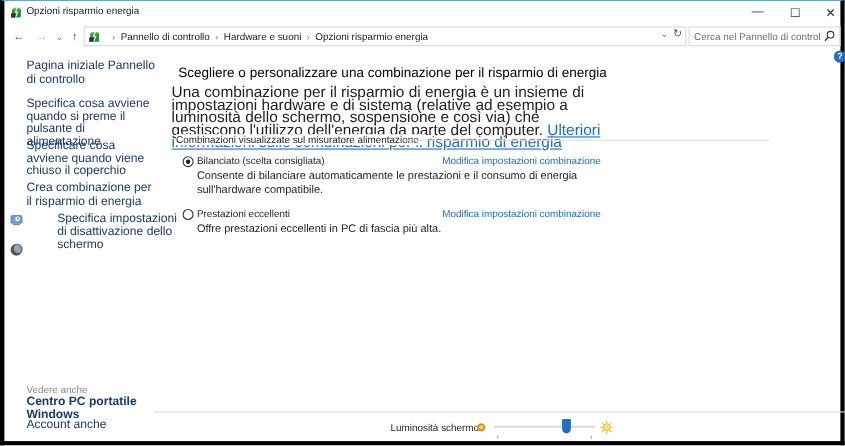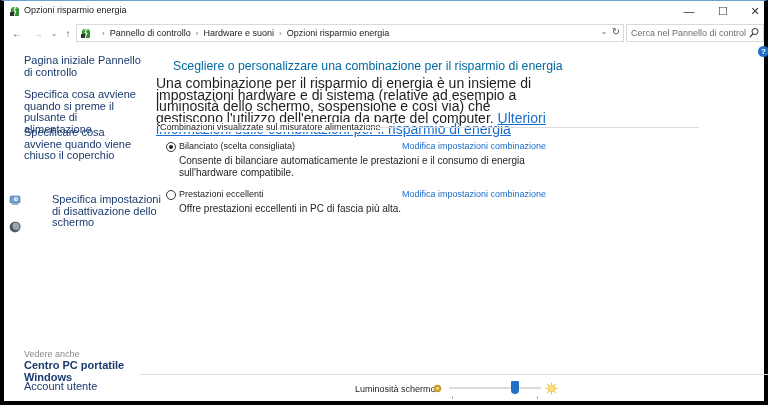--- a/index.html
+++ b/index.html
@@ -39,21 +39,21 @@
 
   
   .sidebar { position: absolute; left: 0; top: 44px; width: 140px; height: 360px; }
   .side-link { position: absolute; left: 20px; width: 118px; font-size: 11px; line-height: 11.5px; color: #1a3a6e; }
   .side-link.icon-row { left: 20px; }
   .side-icon { position: absolute; left: 5px; width: 12px; height: 12px; }
   .see-also { position: absolute; left: 20px; top: 304px; font-size: 9px; color: #8a8a8a; }
 
   
   .main { position: absolute; left: 152px; top: 58px; width: 600px; }
-  .page-title { position: absolute; left: 17px; top: 0; font-size: 12.3px; color: #0369a1; white-space: nowrap; }
+  .page-title { position: absolute; left: 6px; top: 0; font-size: 12.3px; color: #000000; white-space: nowrap; }
   .intro { position: absolute; left: 0; top: 19px; width: 400px; font-size: 14px; line-height: 11.6px; color: #1e1e1e; }
   .intro a { color: #1a6ccc; text-decoration: underline; }
 
   .group-label { position: absolute; left: 4px; top: 63px; font-size: 9px; color: #1e1e1e; white-space: nowrap; background: #fff; padding-right: 6px; }
   .group-line { position: absolute; left: 210px; top: 68px; width: 333px; height: 1px; background: #dcdcdc; }
 
   .plan { position: absolute; left: 10px; width: 390px; }
   .radio { position: absolute; left: 0; top: 1px; width: 10px; height: 10px; border: 1px solid #333; border-radius: 50%; background: #fff; }
   .radio.checked::after { content: ""; position: absolute; left: 2px; top: 2px; width: 4px; height: 4px; border-radius: 50%; background: #1e1e1e; }
   .plan-name { position: absolute; left: 13px; top: 0; font-size: 9px; color: #1e1e1e; white-space: nowrap; }
@@ -137,38 +137,39 @@
   </div>
 
   <div class="help">
     <span>?</span>
   </div>
 
   <div class="sidebar">
     <div class="side-link" style="top:10px;">Pagina iniziale Pannello di controllo</div>
     <div class="side-link" style="top:44px;">Specifica cosa avviene quando si preme il pulsante di alimentazione</div>
     <div class="side-link" style="top:82px;">Specificare cosa avviene quando viene chiuso il coperchio</div>
+    <div class="side-link" style="top:121px;">Crea combinazione per il risparmio di energia</div>
 
     <svg class="side-icon" style="top:149px;" viewBox="0 0 12 12">
       <rect x="1" y="2" width="10" height="7" rx="1" fill="#6fa2d4" stroke="#3a6ea8" stroke-width="0.6"></rect>
       <circle cx="7" cy="5" r="2.6" fill="#e9f2fb" stroke="#3a6ea8" stroke-width="0.5"></circle>
       <path d="M7 3.6 V5 H8.2" stroke="#3a6ea8" stroke-width="0.6" fill="none"></path>
       <rect x="3" y="9.5" width="6" height="1.2" fill="#7b8a99"></rect>
     </svg>
     <div class="side-link icon-row" style="top:149px;margin-left:28px;">Specifica impostazioni di disattivazione dello schermo</div>
 
     <svg class="side-icon" style="top:176px;" viewBox="0 0 12 12">
       <circle cx="6" cy="6" r="5" fill="#4b5563"></circle>
       <circle cx="7.5" cy="5" r="4" fill="#9aa4ae"></circle>
       <circle cx="6" cy="6" r="5" fill="none" stroke="#2d3640" stroke-width="0.6"></circle>
     </svg>
 
     <div class="see-also">Vedere anche</div>
     <div class="side-link" style="top:315px;font-weight:bold;">Centro PC portatile Windows</div>
-    <div class="side-link" style="top:336px;">Account utente</div>
+    <div class="side-link" style="top:336px;">Account anche</div>
   </div>
 
   <div class="main">
     <div class="page-title">Scegliere o personalizzare una combinazione per il risparmio di energia</div>
     <div class="intro">
       <span>Una combinazione per il risparmio di energia è un insieme di impostazioni hardware e di sistema (relative ad esempio a luminosità dello schermo, sospensione e così via) che gestiscono l'utilizzo dell'energia da parte del computer. </span><a>Ulteriori informazioni sulle combinazioni per il risparmio di energia</a>
     </div>
 
     <div class="group-label">Combinazioni visualizzate sul misuratore alimentazione</div>
     <div class="group-line"></div>

